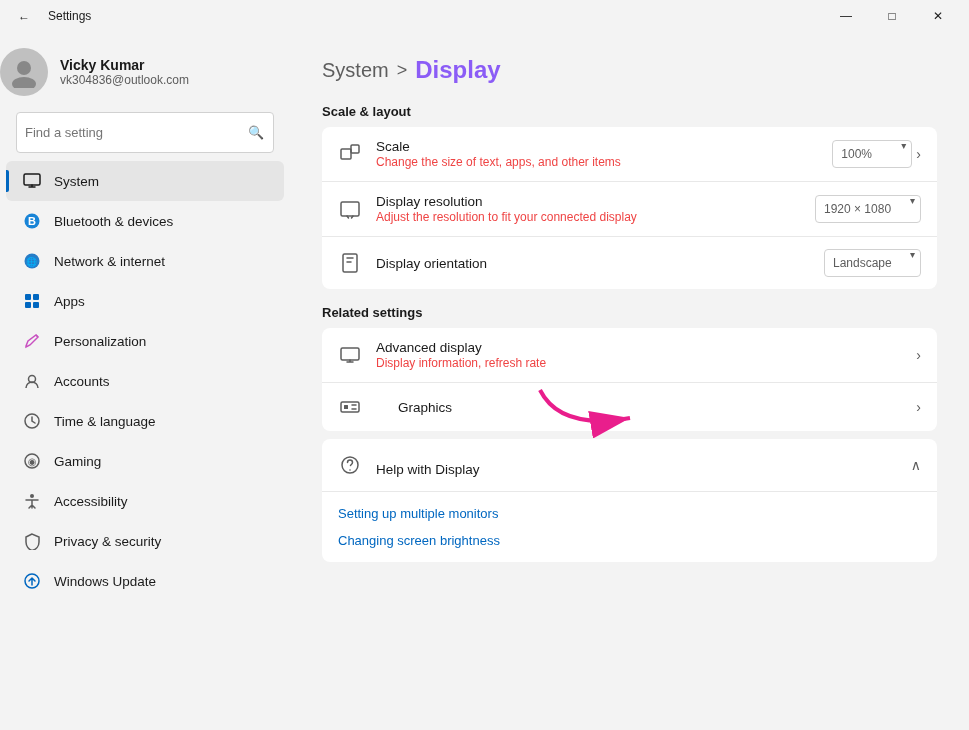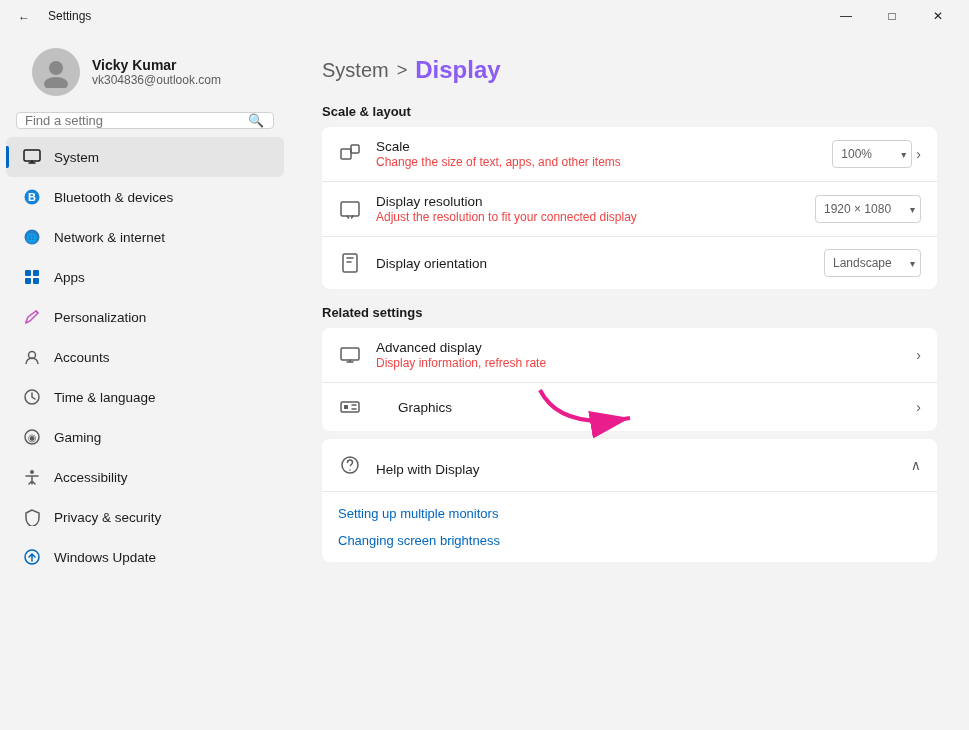--- a/index.html
+++ b/index.html
@@ -23,37 +23,37 @@
     .app-body { display: flex; flex: 1; overflow: hidden; }
 
     
     .sidebar {
       width: 290px; background: #f3f3f3; flex-shrink: 0; display: flex; flex-direction: column;
       overflow-y: auto; padding-bottom: 8px;
     }
 
     
     .user-profile {
-      display: flex; align-items: center; gap: 12px; padding: 16px 16px 12px 32px;
+      display: flex; align-items: center; gap: 12px; padding: 16px 16px 12px 0;
     }
     .avatar {
       width: 48px; height: 48px; border-radius: 50%; background: #c0c0c0;
       display: flex; align-items: center; justify-content: center; flex-shrink: 0;
       overflow: hidden;
     }
     .avatar svg { width: 32px; height: 32px; }
     .user-info { display: flex; flex-direction: column; }
     .user-name { font-size: 14px; font-weight: 600; color: #1a1a1a; }
     .user-email { font-size: 12px; color: #5d5d5d; }
 
     
     .search-container { padding: 4px 16px 8px 16px; }
     .search-box {
       display: flex; align-items: center; background: white; border: 1px solid #d1d1d1;
-      border-radius: 4px; padding: 0 8px; gap: 6px; width: 100%;
+      border-radius: 4px; padding: 12px 8px; gap: 6px; width: 100%;
     }
     .search-box input {
       border: none; outline: none; font-size: 13px; flex: 1; color: #5d5d5d;
       background: transparent;
     }
     .search-icon-wrap { color: #5d5d5d; font-size: 13px; }
 
     
     .nav-item {
       display: flex; align-items: center; gap: 12px; padding: 10px 16px;
@@ -89,21 +89,21 @@
     .settings-item-icon { width: 24px; height: 24px; display: flex; align-items: center; justify-content: center; flex-shrink: 0; color: #5d5d5d; }
     .settings-item-text { flex: 1; }
     .settings-item-title { font-size: 13.5px; color: #1a1a1a; }
     .settings-item-sub { font-size: 12px; color: #ef4444; margin-top: 1px; }
     .settings-item-right { display: flex; align-items: center; gap: 4px; }
     .dropdown-select {
       border: 1px solid #d1d1d1; border-radius: 4px; padding: 4px 28px 4px 8px;
       font-size: 12px; color: #5d5d5d; background: white; appearance: none;
       cursor: pointer; position: relative; min-width: 80px; height: 28px;
     }
-    .dropdown-wrap { position: relative; display: inline-flex; align-items: center; }
+    .dropdown-wrap { position: relative; display: inline-flex; align-items: flex-start; }
     .dropdown-arrow { position: absolute; right: 6px; pointer-events: none; color: #5d5d5d; font-size: 10px; }
     .chevron-right { color: #5d5d5d; font-size: 14px; }
 
     
     .related-section { margin-top: 16px; }
 
     
     .help-section { background: white; border-radius: 8px; margin-top: 8px; overflow: hidden; }
     .help-header {
       display: flex; align-items: center; justify-content: space-between;

